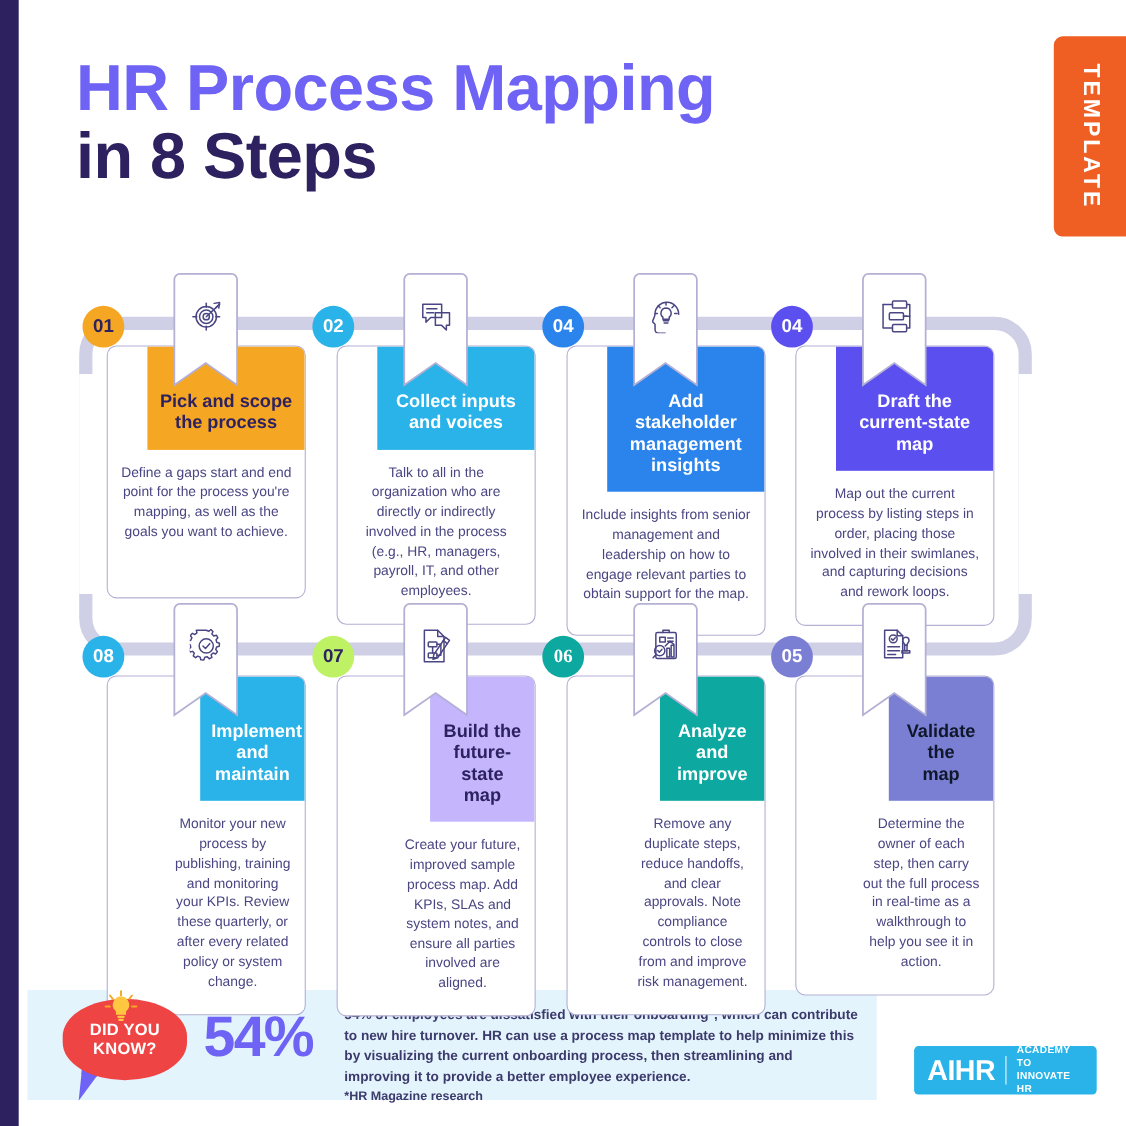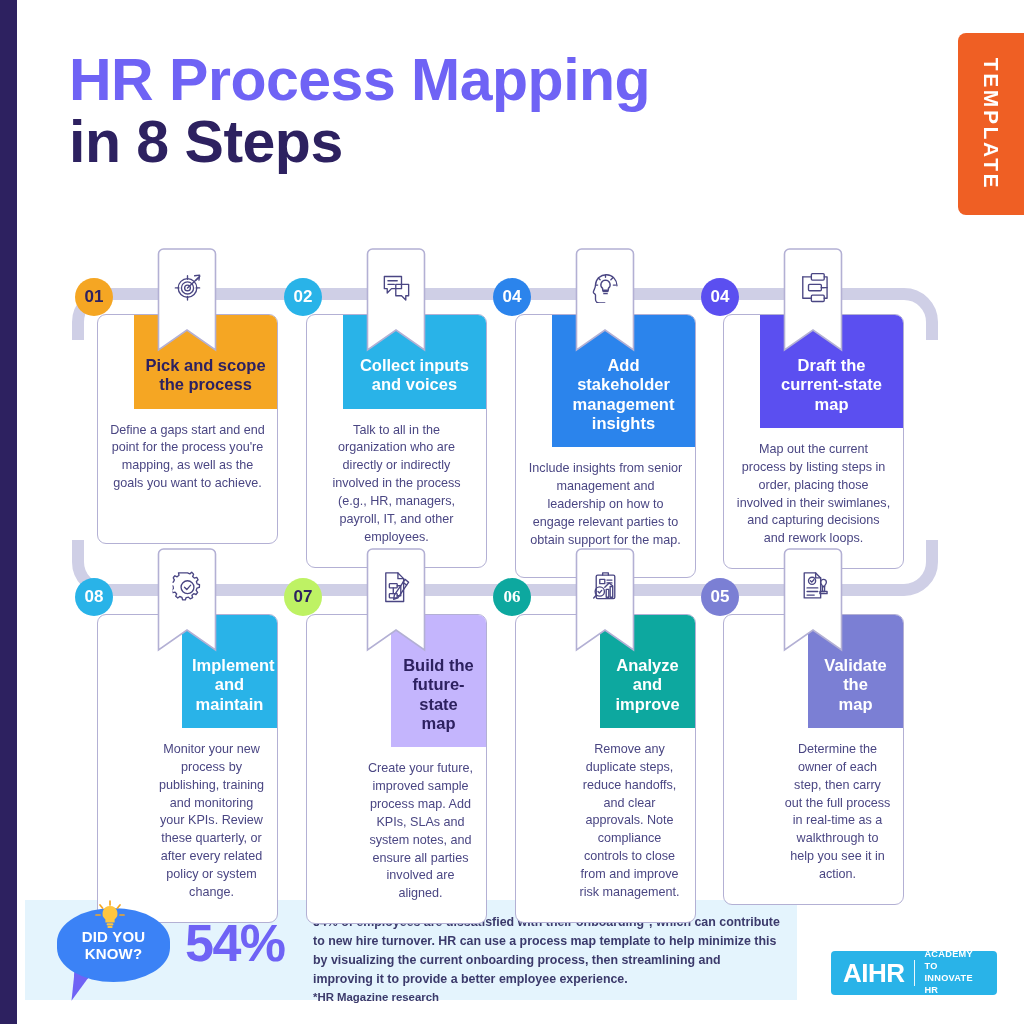--- a/index.html
+++ b/index.html
@@ -119,21 +119,21 @@
 
   
   .bottom-bar {
     position: absolute; left: 25px; top: 900px;
     width: 772px; height: 100px;
     background: #e4f4fd;
   }
   .bubble {
     position: absolute; left: 57px; top: 908px;
     width: 113px; height: 74px;
-    background: #3b82f6;
+    background: #ef4444;
     border-radius: 50% / 46%;
     display: flex; align-items: center; justify-content: center;
     z-index: 3;
   }
   .bubble-text {
     color: #ffffff; font-weight: bold; font-size: 15px;
     text-align: center; line-height: 1.14; letter-spacing: 0.2px;
   }
   .bubble-tail {
     position: absolute; left: 73px; top: 972px;
@@ -403,21 +403,21 @@
                 <path d="M10.5 30 l2 2 3.2 -3.6"></path>
                 <line x1="8.3" y1="35" x2="4.5" y2="39"></line>
               </g>
             </svg>
           </div>
         </div>
         <div class="badge" style="background: rgb(13, 168, 159); color: rgb(255, 255, 255); font-family: Liberation Serif, serif;">06</div>
       </div>
       <div class="card-slot r2 c4">
         <div class="card">
-          <div class="card-head" style="background: rgb(123, 127, 212); color: #ffffff;">
+          <div class="card-head" style="background: rgb(123, 127, 212); color: #0f172a;">
             <div>Validate the</div>
             <div>map</div>
           </div>
           <div class="card-body">Determine the owner of each step, then carry out the full process in real-time as a walkthrough to help you see it in action.</div>
         </div>
         <div class="ribbon">
           <svg viewBox="0 0 69 108" preserveAspectRatio="none">
             <path d="M6 6 a5 5 0 0 1 5 -5 h47 a5 5 0 0 1 5 5 v96 l-28.5 -20 l-28.5 20 z" transform="translate(-1,0)" fill="#ffffff" stroke="#b3b0d4" stroke-width="1.6"></path>
           </svg>
           <div style="position:absolute;left:50%;top:22px;transform:translateX(-50%);">

